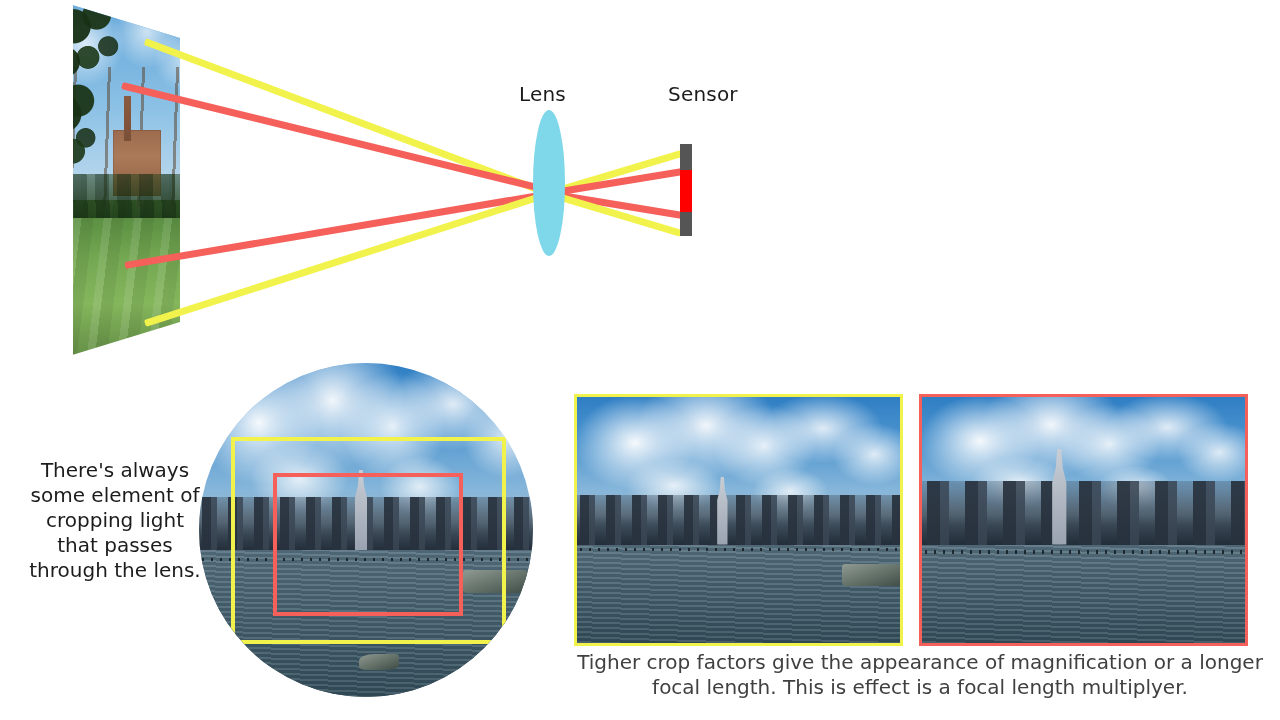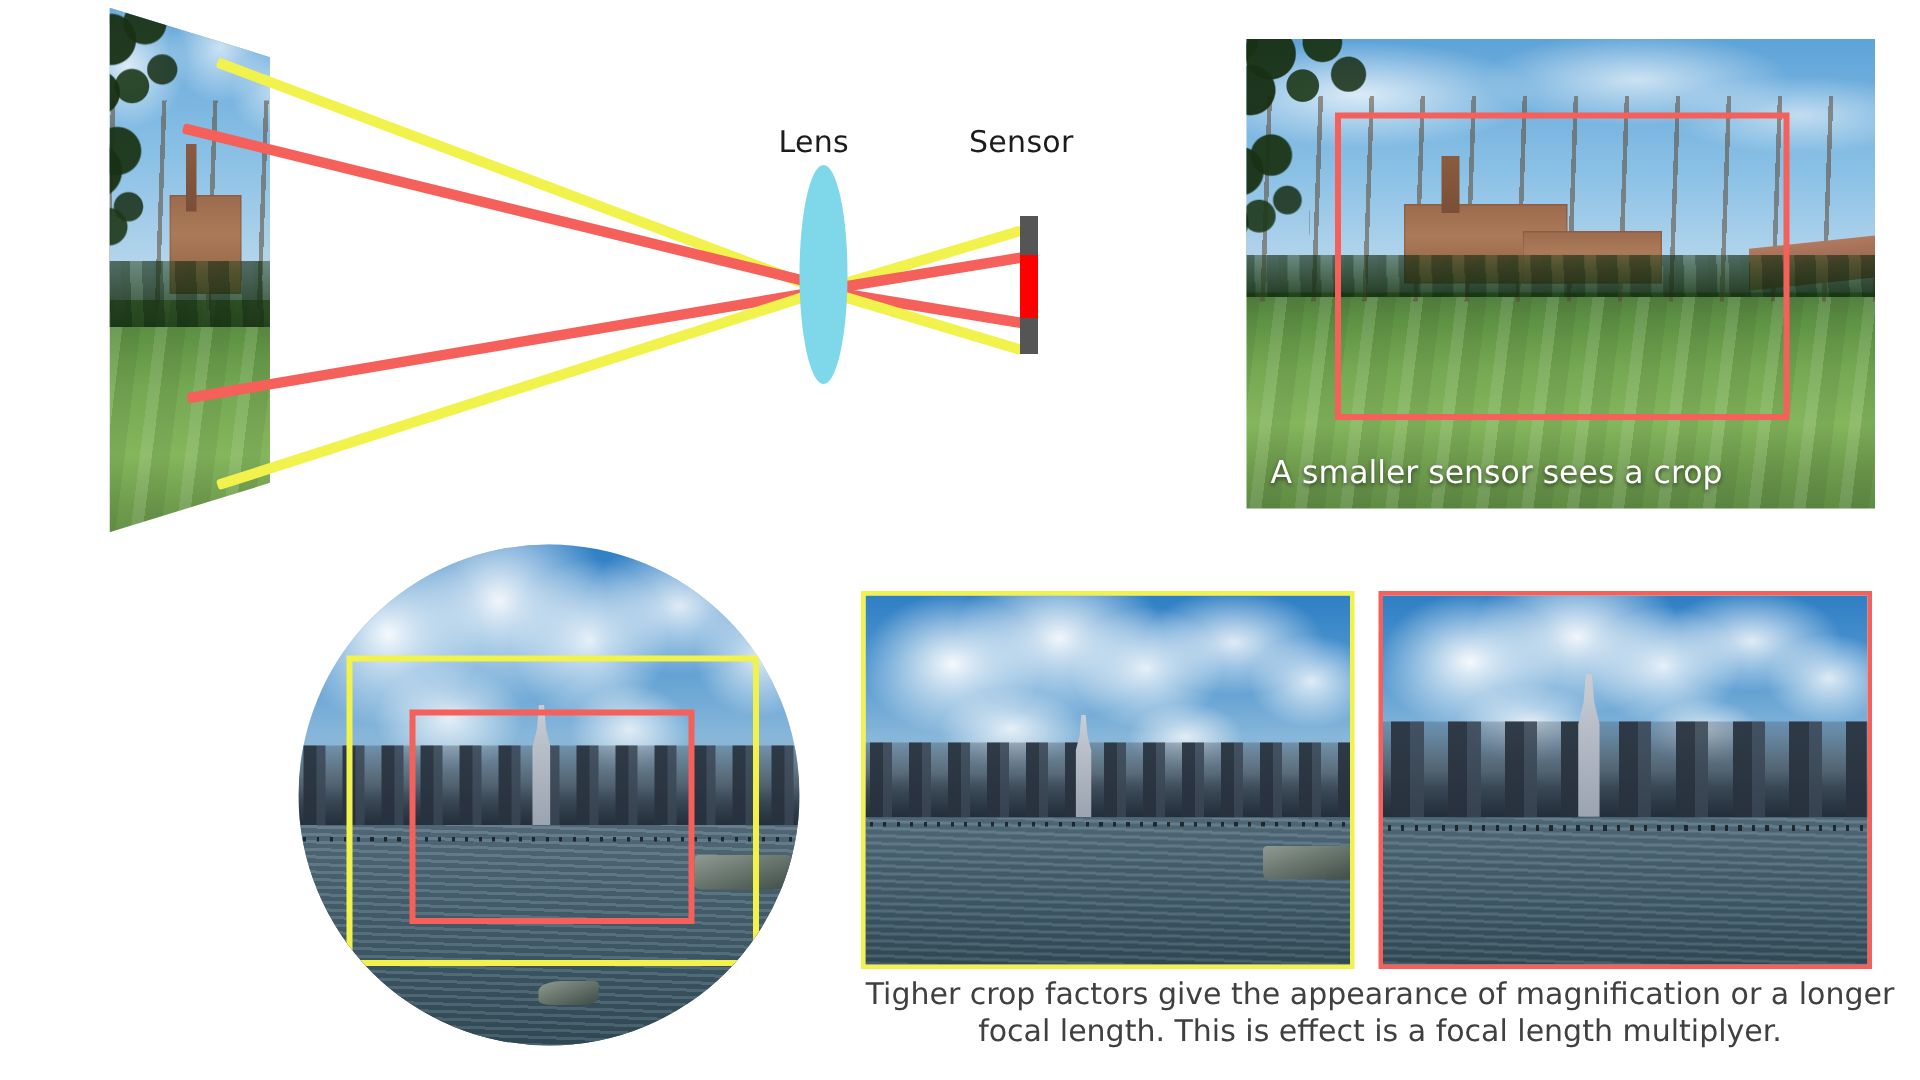--- a/index.html
+++ b/index.html
@@ -163,21 +163,21 @@
   .sensor-bar { left: 680px; top: 144px; width: 12px; height: 92px; }
   .sensor-seg { position:absolute; left:0; right:0; }
 
   .label {
     font-size: 20px;
     color: #1c1c1c;
     letter-spacing: .2px;
     white-space: nowrap;
   }
   #lens-label { left: 519px; top: 82px; }
-  #sensor-label { left: 646px; top: 82px; }
+  #sensor-label { left: 668px; top: 82px; }
 
   
   #right-photo { left: 831px; top: 26px; width: 419px; height: 313px; }
   #right-photo-caption {
     position:absolute; left: 16px; bottom: 12px;
     color: #ffffff;
     font-size: 21px;
     text-shadow: 0 1px 3px rgba(0,0,0,.55);
     white-space: nowrap;
   }
@@ -251,46 +251,34 @@
   <div class="abs lens-ellipse"></div>
   <div class="abs label" id="lens-label">Lens</div>
 
   <div class="abs sensor-bar">
     <div class="sensor-seg" style="top:0;    height:26px; background:#555555;"></div>
     <div class="sensor-seg" style="top:26px; height:42px; background:#ff0000;"></div>
     <div class="sensor-seg" style="top:68px; height:24px; background:#555555;"></div>
   </div>
   <div class="abs label" id="sensor-label">Sensor</div>
 
-  <div class="scene park" id="right-photo">
-    <div class="park-sky"></div>
-    <div class="park-bare-trees" style="top:12%;height:44%;"></div>
-    <div class="park-building" style="left:25%;top:35%;width:26%;height:17%;"></div>
-    <div class="park-building" style="left:44%;top:41%;width:22%;height:11%;"></div>
-    <div class="park-chimney" style="left:31%;top:25%;width:3%;height:12%;"></div>
-    <div class="park-roof" style="left:80%;top:43%;width:22%;height:9%;transform:skewY(-6deg);"></div>
-    <div class="park-treebelt" style="top:46%;height:9%;"></div>
-    <div class="park-foliage-tl" style="left:-4%;top:-4%;width:26%;height:24%;"></div>
-    <div class="park-foliage-tl" style="left:-6%;top:18%;width:16%;height:34%;"></div>
-    <div class="crop-rect" style="left:59px; top:49px; width:303px; height:205px; border:4px solid #f5605a;"></div>
-    <div id="right-photo-caption">A smaller sensor sees a crop</div>
-  </div>
 
   <div class="scene nyc" id="circle-photo">
     <div class="nyc-clouds" style="height:56%;"></div>
     <div class="nyc-skyline" style="top:40%;height:16%;"></div>
     <div class="nyc-esb" style="left:44%;top:30%;width:9%;height:26%;"></div>
     <div class="nyc-water" style="top:56%;"></div>
     <div class="nyc-pier" style="left:0;right:0;top:58.5%;height:3px;"></div>
     <div class="nyc-rock" style="left:79%;top:62%;width:21%;height:7%;"></div>
     <div class="nyc-rock" style="left:48%;top:87%;width:12%;height:5%;border-radius:40% 10% 30% 20%;"></div>
     <div class="crop-rect" style="left:32px; top:74px; width:275px; height:207px; border:4px solid #f2f24d;"></div>
     <div class="crop-rect" style="left:74px; top:110px; width:190px; height:143px; border:4px solid #f5605a;"></div>
   </div>
 
+  <div class="abs" id="left-paragraph">There's always some element of cropping light that passes through the lens.</div>
 
   <div class="scene nyc abs" id="crop-yellow">
     <div class="nyc-clouds" style="height:58%;"></div>
     <div class="nyc-skyline" style="top:40%;height:20%;"></div>
     <div class="nyc-esb" style="left:41%;top:30%;width:8%;height:30%;"></div>
     <div class="nyc-water" style="top:60%;"></div>
     <div class="nyc-pier" style="left:0;right:0;top:61.5%;height:3px;"></div>
     <div class="nyc-rock" style="left:82%;top:68%;width:20%;height:9%;"></div>
   </div>
 

